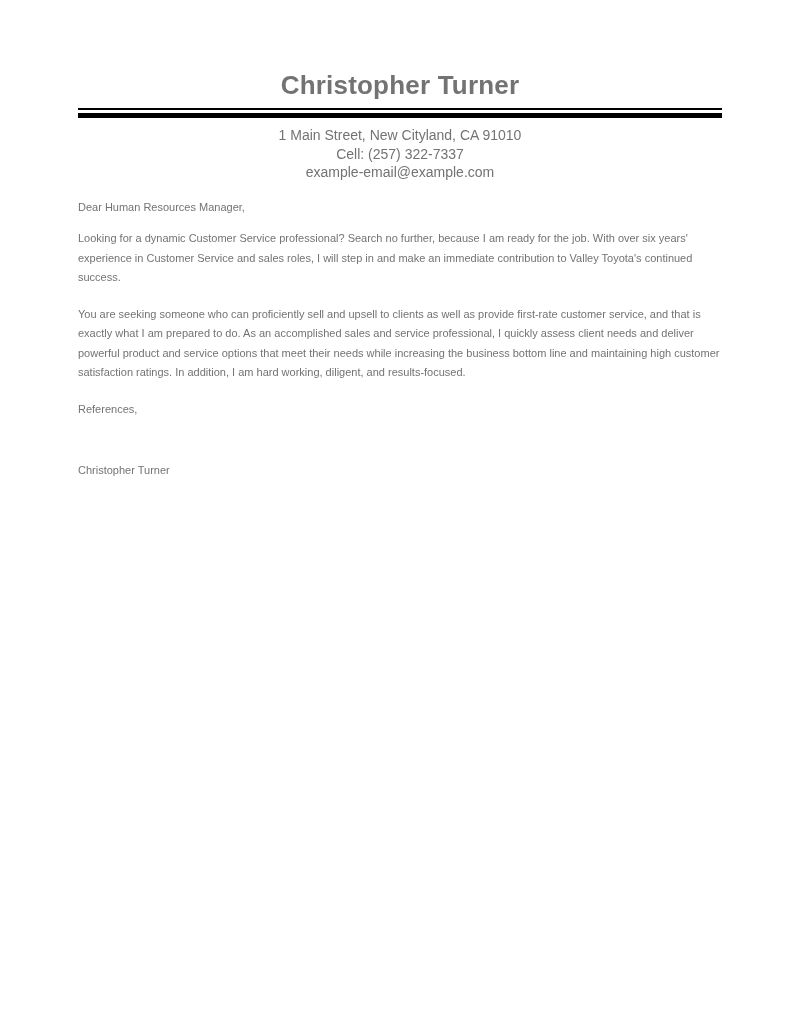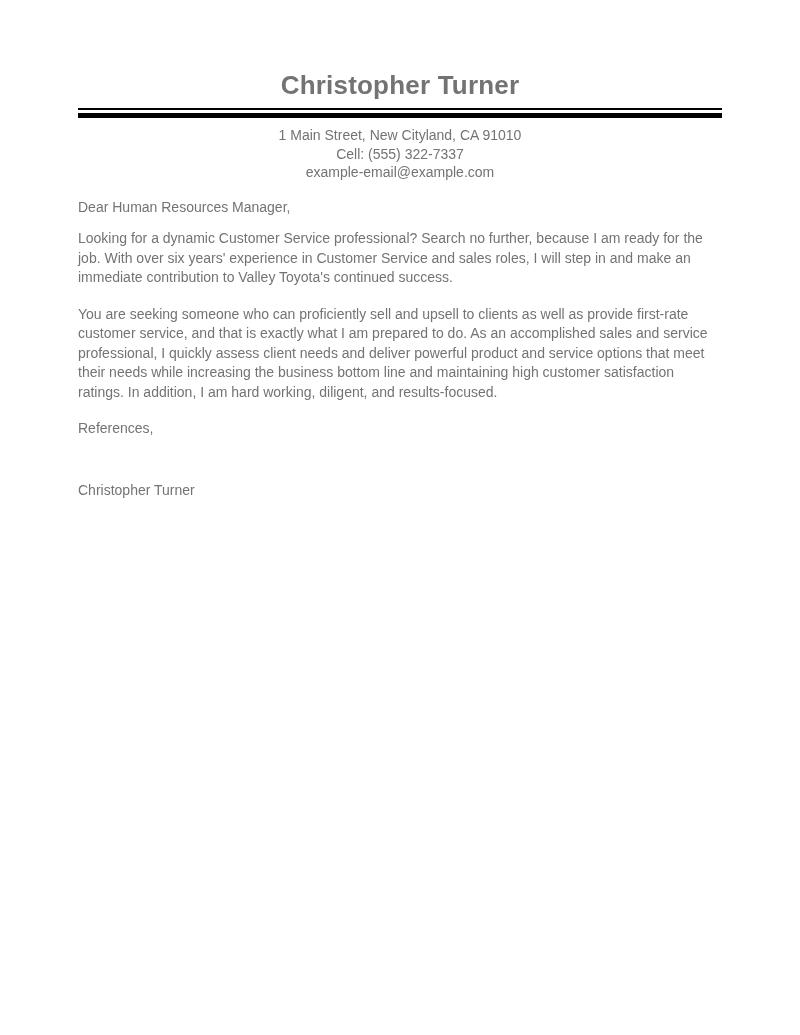--- a/index.html
+++ b/index.html
@@ -36,21 +36,21 @@
     background: transparent;
   }
   .contact-block {
     margin-top: 8px;
     text-align: center;
     font-size: 14px;
     line-height: 18.5px;
   }
   .letter-body {
     margin-top: 16px;
-    font-size: 14px;
+    font-size: 11px;
     line-height: 19.5px;
     text-align: left;
   }
   .salutation {
     margin: 0 0 12px 0;
   }
   .letter-body p.body-paragraph {
     margin: 0 0 17px 0;
   }
   .closing {
@@ -65,21 +65,21 @@
 
 <div class="page">
   <div class="content">
 
     <h1 class="letter-head-name">Christopher Turner</h1>
 
     <div class="header-divider"></div>
 
     <div class="contact-block">
       <div class="contact-line">1 Main Street, New Cityland, CA 91010</div>
-      <div class="contact-line">Cell: (555) 322-7337</div>
+      <div class="contact-line">Cell: (257) 322-7337</div>
       <div class="contact-line">example-email@example.com</div>
     </div>
 
     <div class="letter-body">
       <p class="salutation">Dear Human Resources Manager,</p>
 
       <p class="body-paragraph">Looking for a dynamic Customer Service professional? Search no further, because I am ready for the job. With over six years' experience in Customer Service and sales roles, I will step in and make an immediate contribution to Valley Toyota's continued success.</p>
 
       <p class="body-paragraph">You are seeking someone who can proficiently sell and upsell to clients as well as provide first-rate customer service, and that is exactly what I am prepared to do. As an accomplished sales and service professional, I quickly assess client needs and deliver powerful product and service options that meet their needs while increasing the business bottom line and maintaining high customer satisfaction ratings. In addition, I am hard working, diligent, and results-focused.</p>
 

